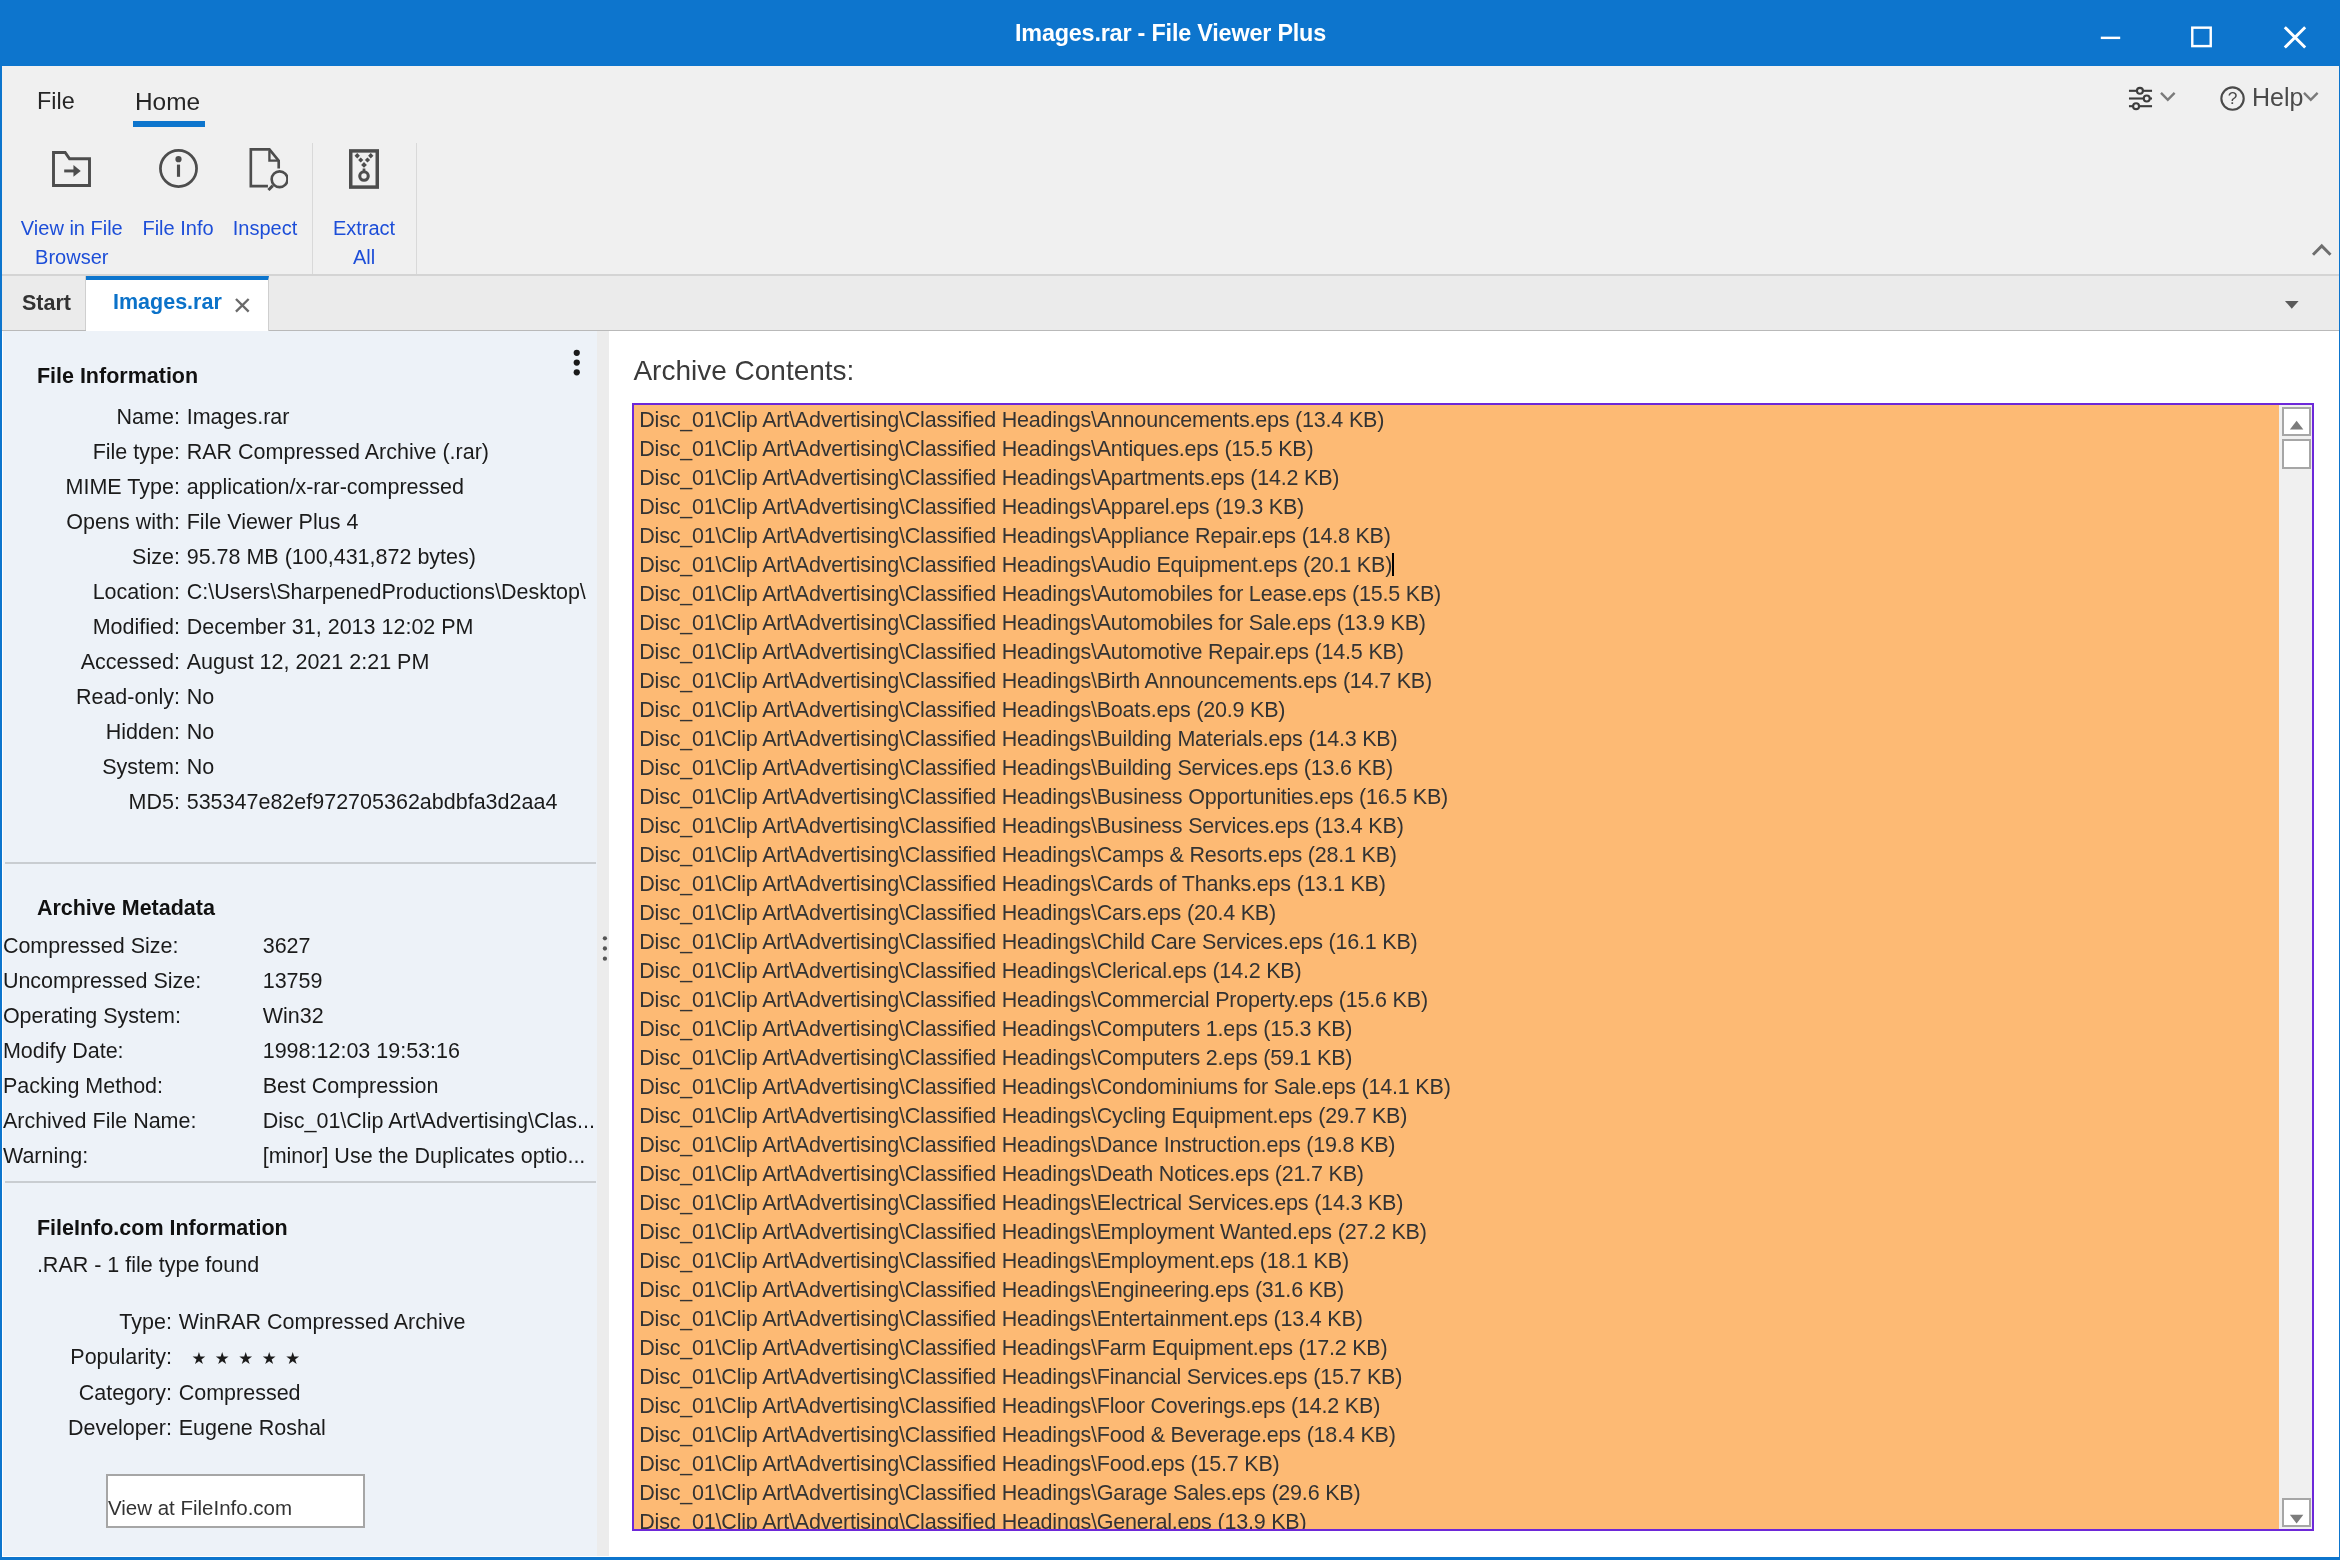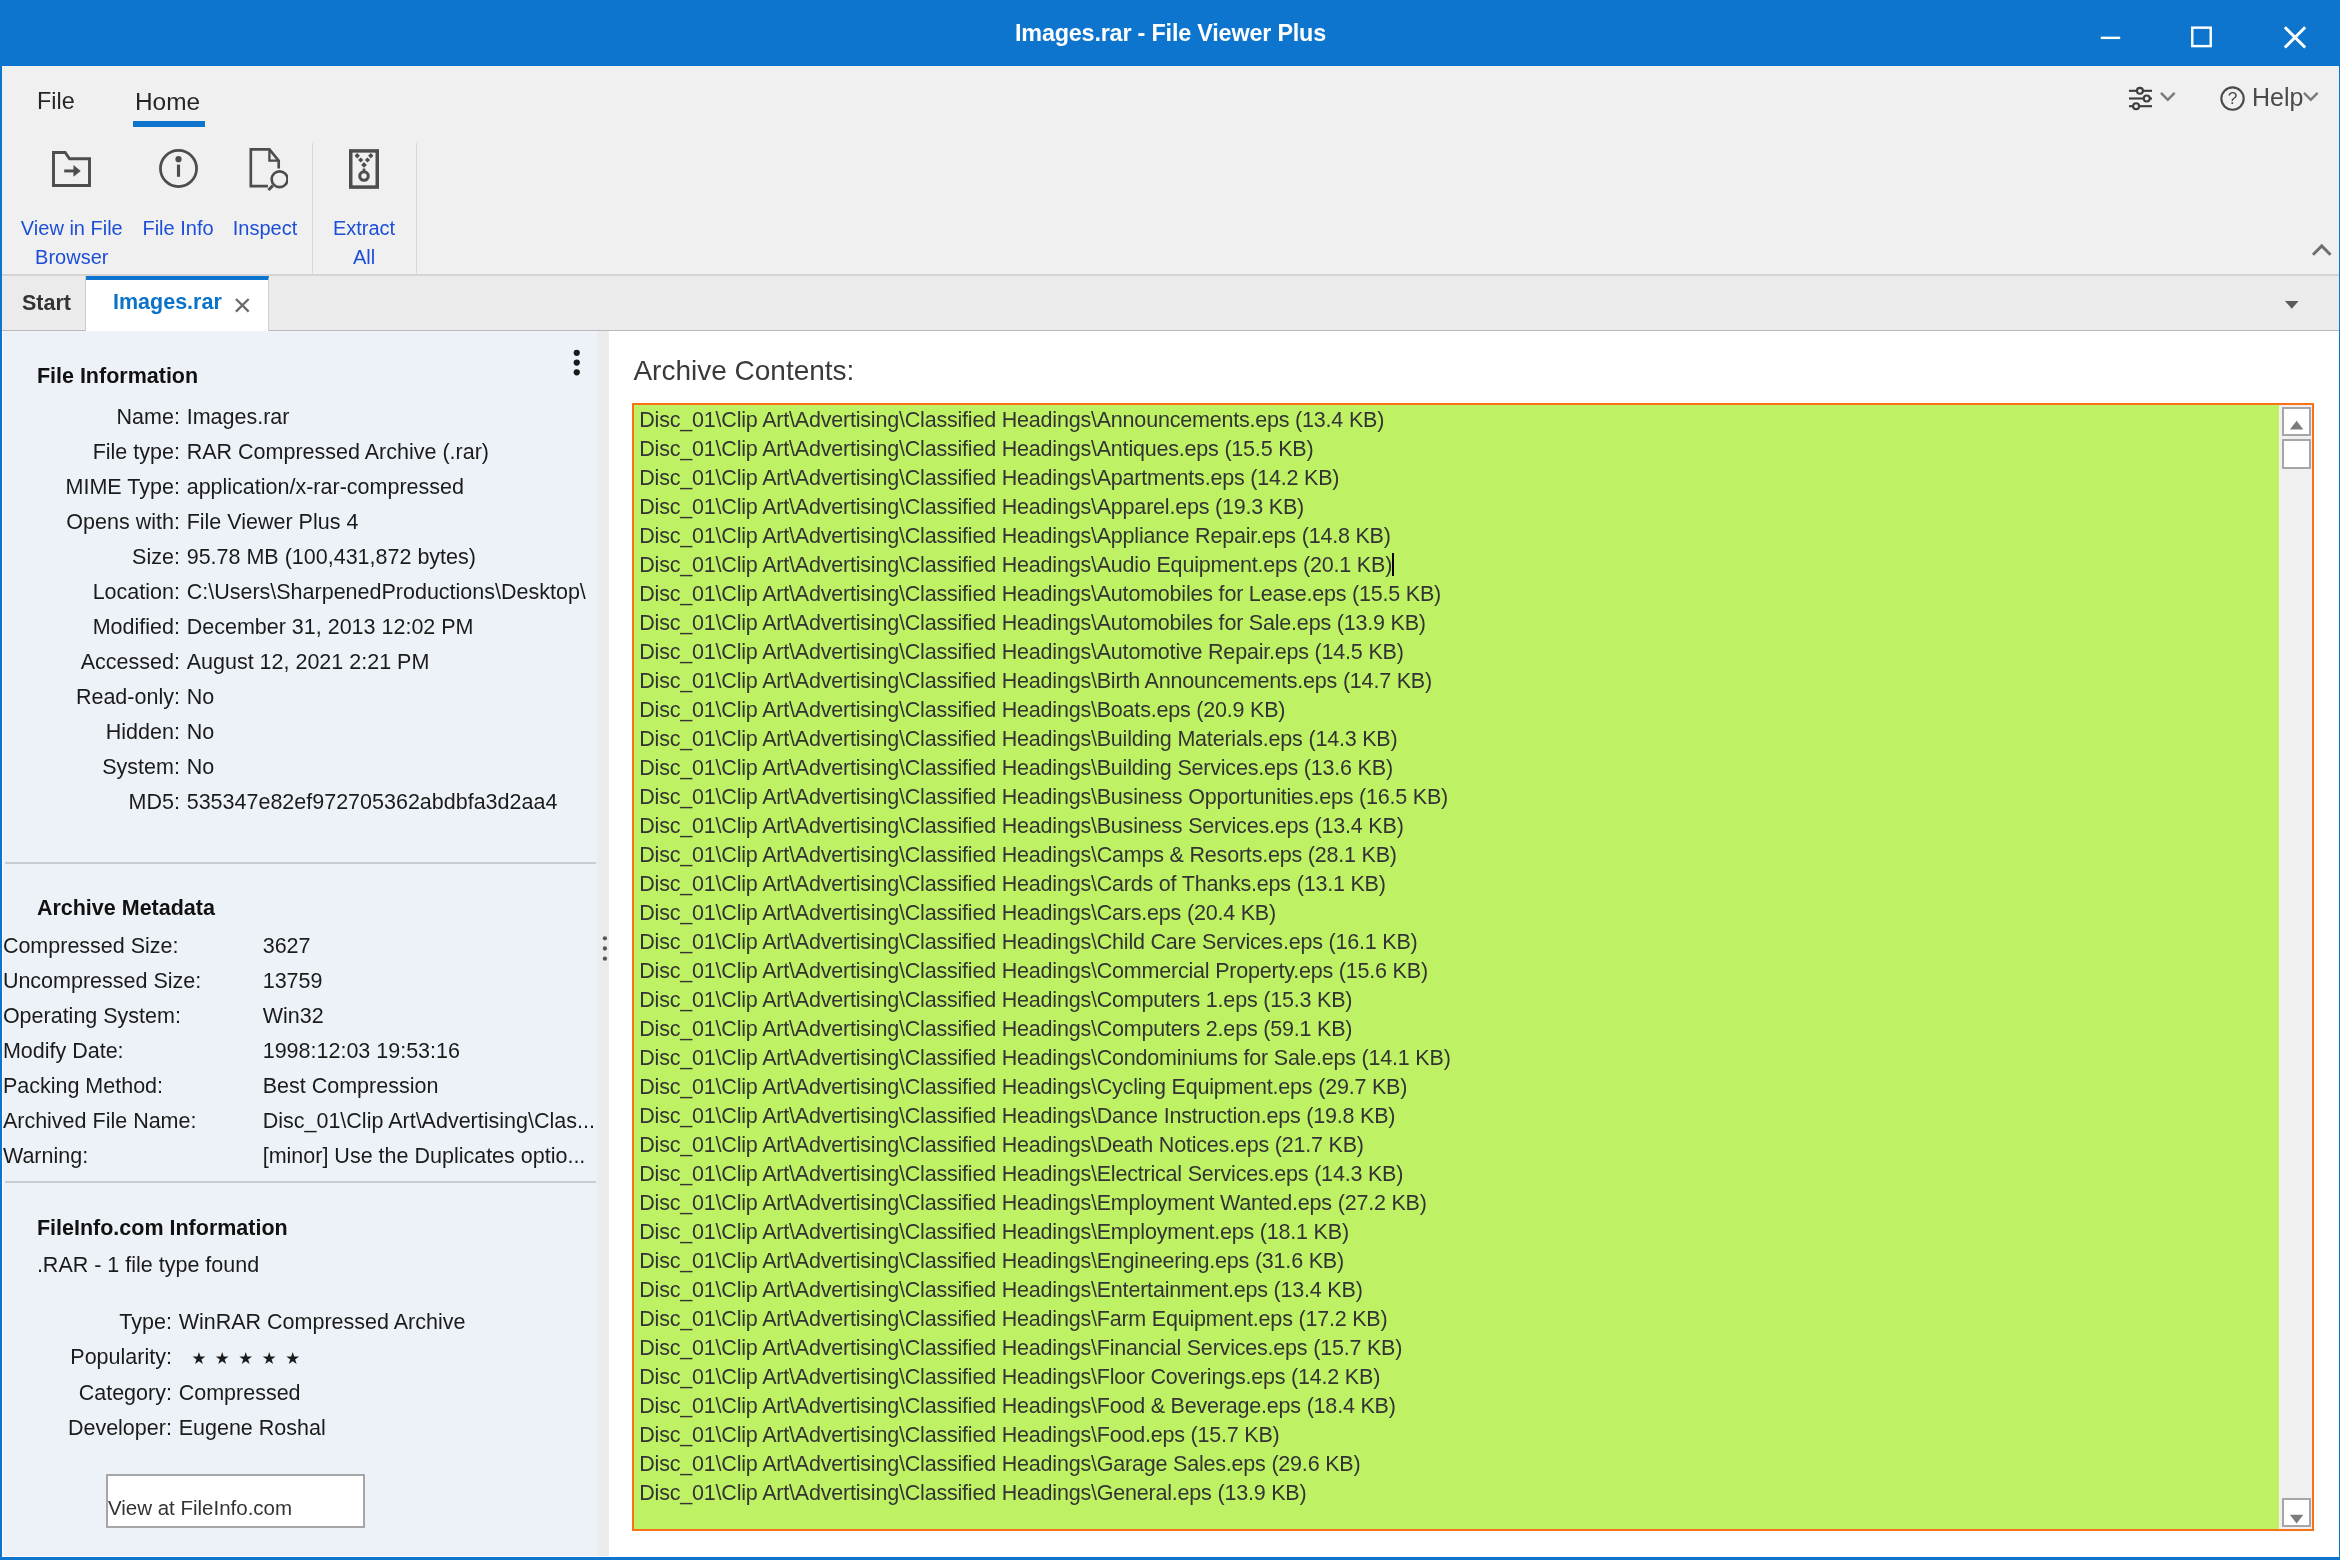--- a/index.html
+++ b/index.html
@@ -50,22 +50,22 @@
 .psep { position:absolute; left:2px; width:591px; height:2px; background:#c9cdd1; }
 #fibtn { position:absolute; left:103px; top:1143px; width:259px; height:54px; background:#fff;
   border:2px solid #a6a6a6; line-height:63px; font-size:20.5px; color:#333; overflow:hidden; }
 
 
 #divider { position:absolute; left:597px; top:331px; width:11.7px; height:1225px; background:#ececec; }
 
 
 #rightpanel { position:absolute; left:609px; top:331px; width:1730px; height:1225px; background:#fff; }
 #archhead { position:absolute; left:24.4px; top:24.4px; font-size:28px; color:#3a3a3a; }
-#listbox { position:absolute; left:23.4px; top:72px; width:1682px; height:1128px; background:#bef264;
-  border:2px solid #f97316; overflow:hidden; }
+#listbox { position:absolute; left:23.4px; top:72px; width:1682px; height:1128px; background:#fdba74;
+  border:2px solid #6d28d9; overflow:hidden; }
 #listinner { position:absolute; left:4.9px; top:1px; right:35px; font-size:21.5px; color:#333;
   line-height:29px; letter-spacing:-0.2px; white-space:nowrap; }
 .caret { display:inline-block; width:2px; height:23.4px; background:#000; vertical-align:-3.9px; }
 
 #sbar { position:absolute; right:0; top:0; width:33px; height:100%; background:#f0f0f0; }
 .sbtn { position:absolute; left:2.9px; width:29px; background:#fff; border:2px solid #a6a6a6; }
 </style>
 </head>
 <body>
 
@@ -246,20 +246,21 @@
 <div class="ln">Disc_01\Clip Art\Advertising\Classified Headings\Birth Announcements.eps (14.7 KB)</div>
 <div class="ln">Disc_01\Clip Art\Advertising\Classified Headings\Boats.eps (20.9 KB)</div>
 <div class="ln">Disc_01\Clip Art\Advertising\Classified Headings\Building Materials.eps (14.3 KB)</div>
 <div class="ln">Disc_01\Clip Art\Advertising\Classified Headings\Building Services.eps (13.6 KB)</div>
 <div class="ln">Disc_01\Clip Art\Advertising\Classified Headings\Business Opportunities.eps (16.5 KB)</div>
 <div class="ln">Disc_01\Clip Art\Advertising\Classified Headings\Business Services.eps (13.4 KB)</div>
 <div class="ln">Disc_01\Clip Art\Advertising\Classified Headings\Camps &amp; Resorts.eps (28.1 KB)</div>
 <div class="ln">Disc_01\Clip Art\Advertising\Classified Headings\Cards of Thanks.eps (13.1 KB)</div>
 <div class="ln">Disc_01\Clip Art\Advertising\Classified Headings\Cars.eps (20.4 KB)</div>
 <div class="ln">Disc_01\Clip Art\Advertising\Classified Headings\Child Care Services.eps (16.1 KB)</div>
+<div class="ln">Disc_01\Clip Art\Advertising\Classified Headings\Clerical.eps (14.2 KB)</div>
 <div class="ln">Disc_01\Clip Art\Advertising\Classified Headings\Commercial Property.eps (15.6 KB)</div>
 <div class="ln">Disc_01\Clip Art\Advertising\Classified Headings\Computers 1.eps (15.3 KB)</div>
 <div class="ln">Disc_01\Clip Art\Advertising\Classified Headings\Computers 2.eps (59.1 KB)</div>
 <div class="ln">Disc_01\Clip Art\Advertising\Classified Headings\Condominiums for Sale.eps (14.1 KB)</div>
 <div class="ln">Disc_01\Clip Art\Advertising\Classified Headings\Cycling Equipment.eps (29.7 KB)</div>
 <div class="ln">Disc_01\Clip Art\Advertising\Classified Headings\Dance Instruction.eps (19.8 KB)</div>
 <div class="ln">Disc_01\Clip Art\Advertising\Classified Headings\Death Notices.eps (21.7 KB)</div>
 <div class="ln">Disc_01\Clip Art\Advertising\Classified Headings\Electrical Services.eps (14.3 KB)</div>
 <div class="ln">Disc_01\Clip Art\Advertising\Classified Headings\Employment Wanted.eps (27.2 KB)</div>
 <div class="ln">Disc_01\Clip Art\Advertising\Classified Headings\Employment.eps (18.1 KB)</div>

